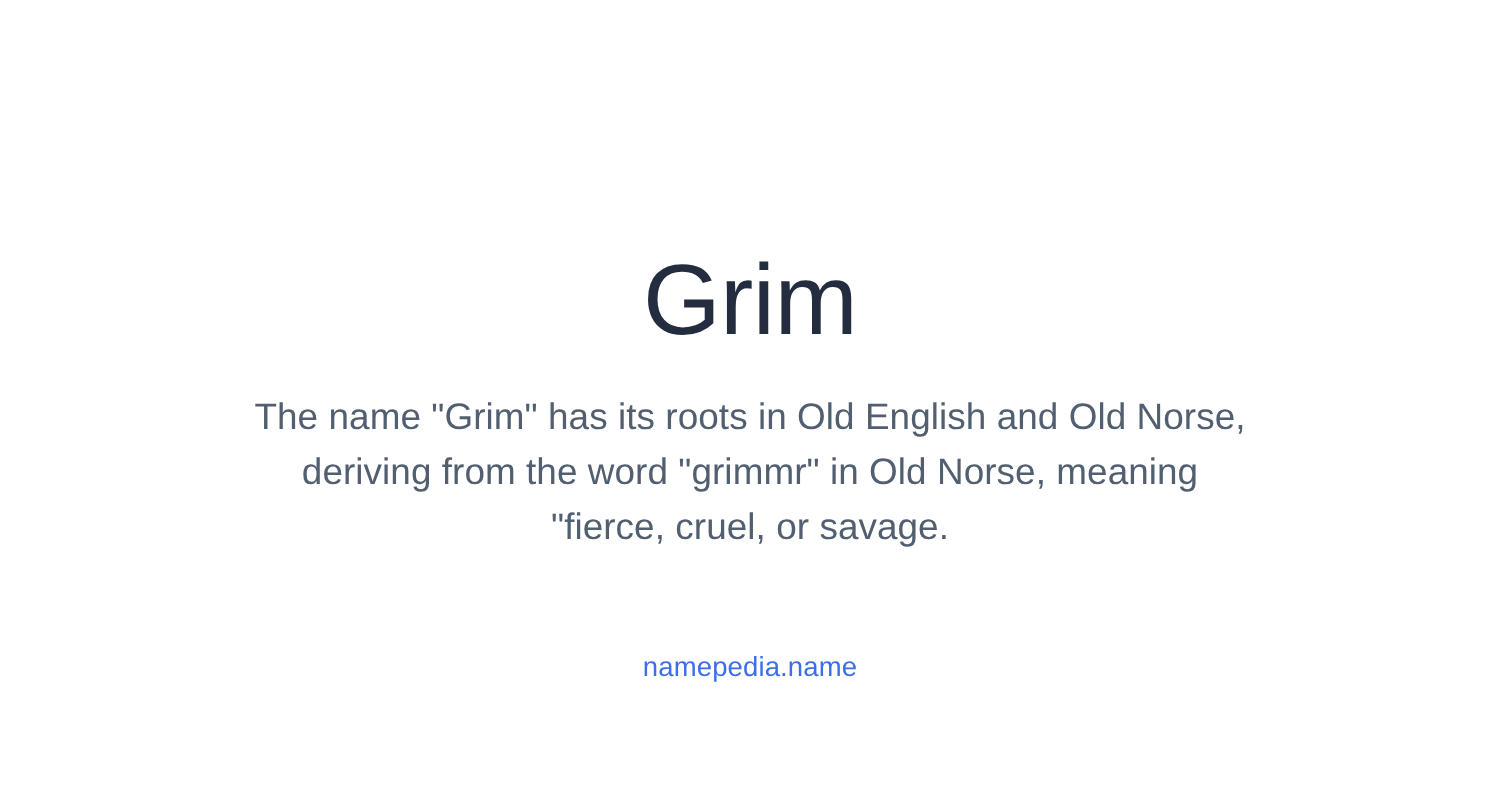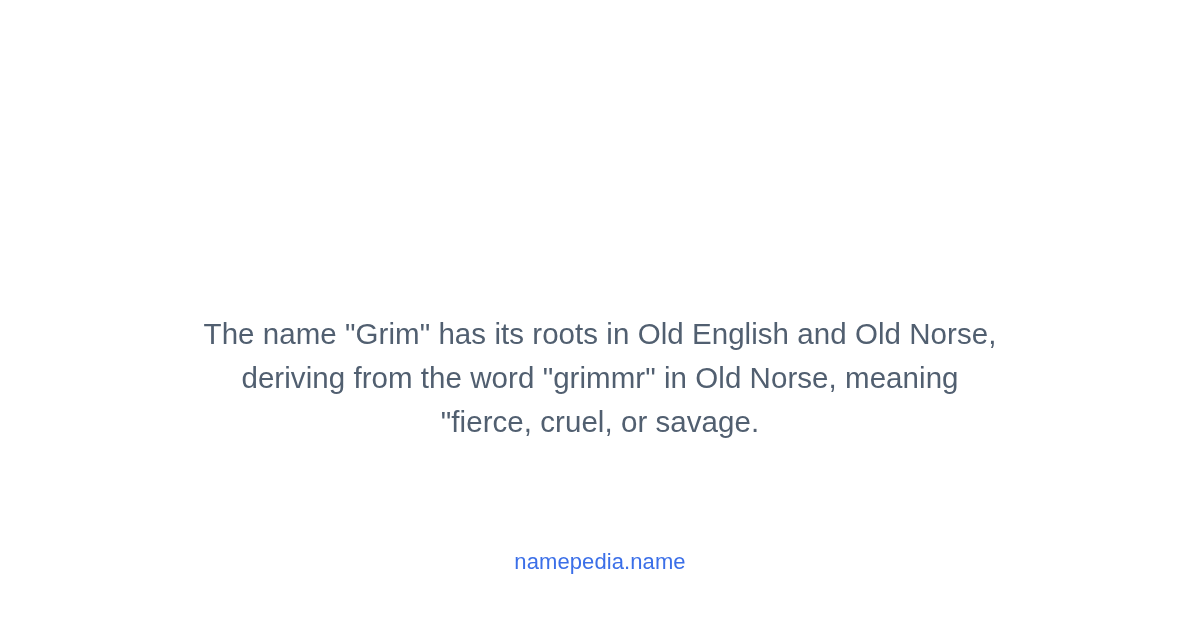--- a/index.html
+++ b/index.html
@@ -61,28 +61,28 @@
     top: 521px;
     left: 0;
     right: 0;
     text-align: center;
     font-size: 22px;
     font-weight: 400;
     line-height: 26px;
     color: #3b6fe8;
     text-decoration: none;
     letter-spacing: 0.1px;
-    margin-top: 28px;
   }
 </style>
 </head>
 <body>
 
 <div class="card">
 
+  <h1 class="name-title">Grim</h1>
 
   <p class="description">
     <span class="line">The name "Grim" has its roots in Old English and Old Norse,</span>
     <span class="line">deriving from the word "grimmr" in Old Norse, meaning</span>
     <span class="line">"fierce, cruel, or savage.</span>
   </p>
 
   <a class="site-link" href="#">namepedia.name</a>
 
 </div>

